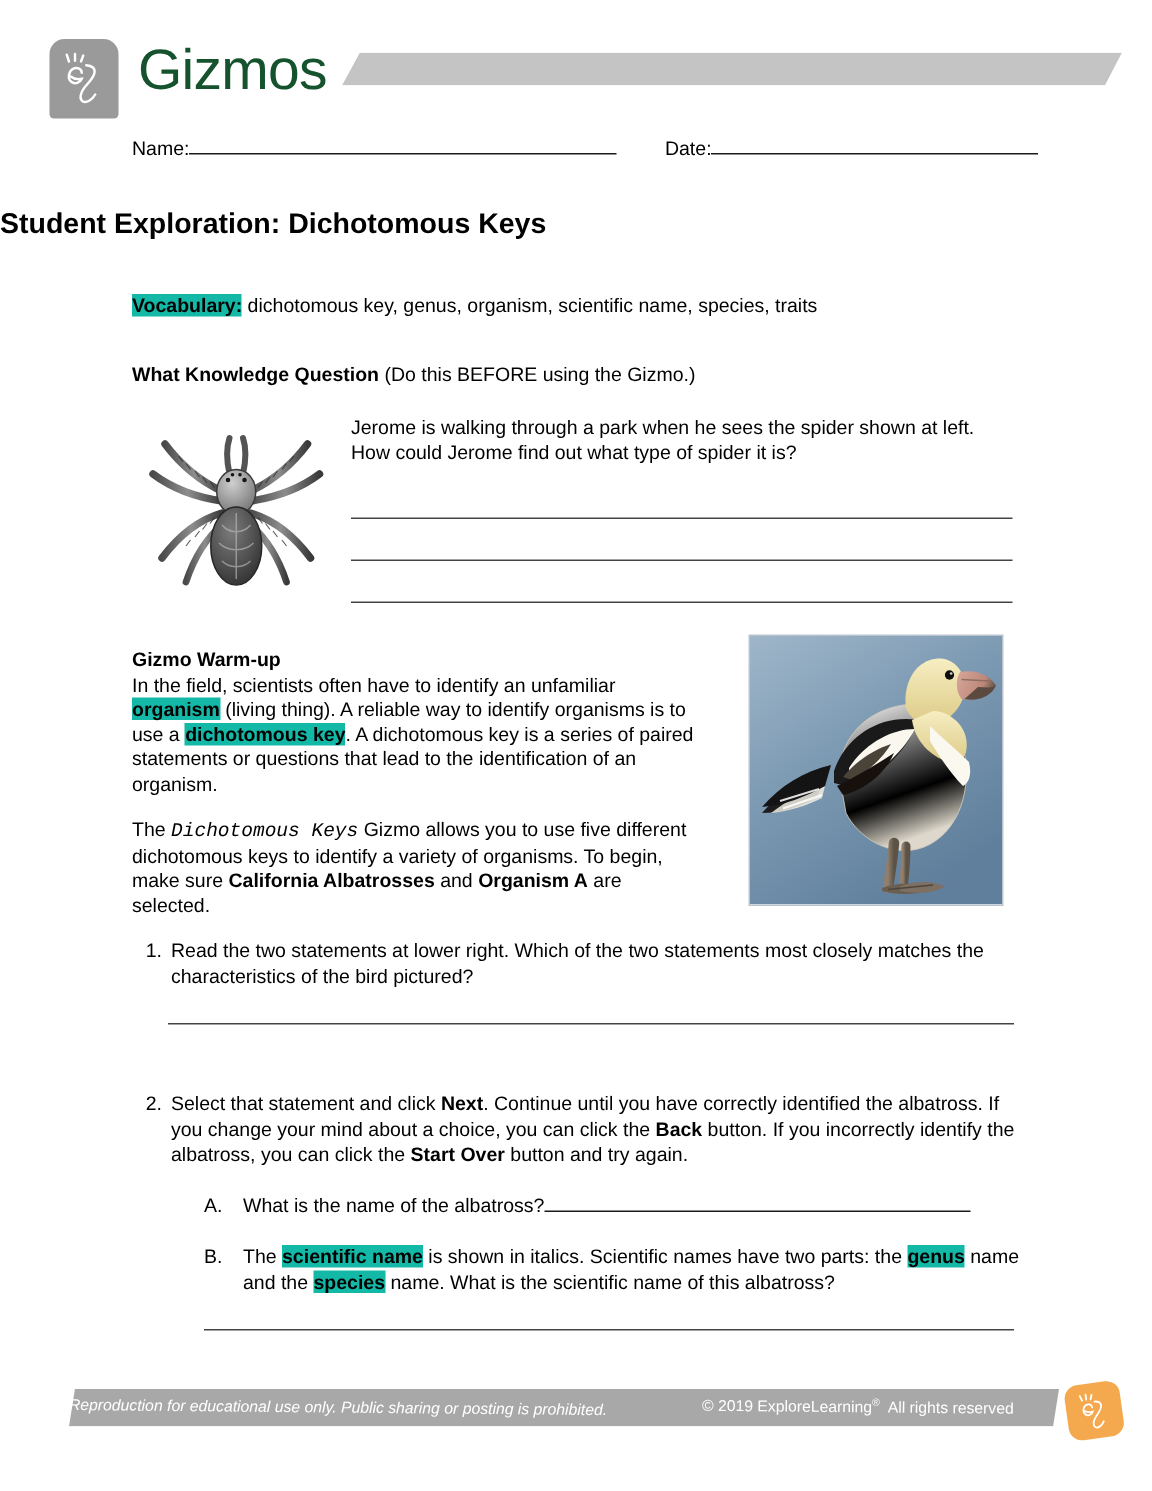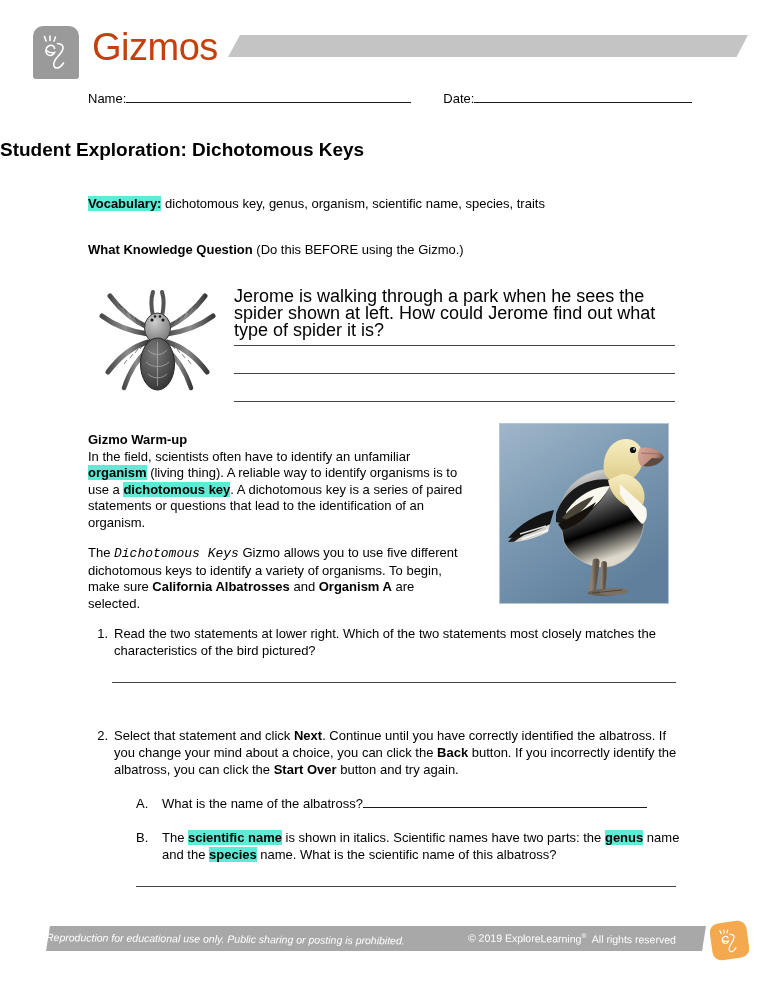--- a/index.html
+++ b/index.html
@@ -28,21 +28,21 @@
     width: 46px; height: 53px;
     background: #9a9a9a;
     border-radius: 10px 10px 3px 3px;
   }
   .logo-gray svg { position: absolute; left: 6px; top: 7px; }
   .brand-word {
     position: absolute;
     left: 92px; top: 24px;
     font-size: 38px;
     font-weight: 400;
-    color: #c2410c;
+    color: #14532d;
     letter-spacing: -0.5px;
     line-height: 46px;
   }
   .header-bar {
     position: absolute;
     left: 228px; top: 35px;
     width: 520px; height: 22px;
     background: #c4c4c4;
     clip-path: polygon(2.3% 0, 100% 0, 97.8% 100%, 0 100%);
   }
@@ -76,44 +76,44 @@
     line-height: 24px;
   }
 
   
   .vocab {
     position: absolute;
     left: 88px; top: 195px;
     font-size: 13px;
     line-height: 17px;
   }
-  .hl { background: #5eead4; }
+  .hl { background: #14b8a6; }
   .b { font-weight: bold; }
   .i { font-style: italic; font-family: Liberation Mono, monospace; }
 
   
   .pkq {
     position: absolute;
     left: 88px; top: 241px;
     font-size: 13px;
     line-height: 17px;
   }
 
   
   .spider-wrap {
     position: absolute;
     left: 96px; top: 272px;
     width: 124px; height: 130px;
   }
 
   .pk-text {
     position: absolute;
-    left: 234px; top: 288px;
+    left: 234px; top: 276px;
     width: 440px;
-    font-size: 18px;
+    font-size: 13px;
     line-height: 17px;
   }
   .pk-lines {
     position: absolute;
     left: 234px; top: 318px;
     width: 441px;
   }
   .ansline {
     border-bottom: 1px solid #444;
     height: 27px;

